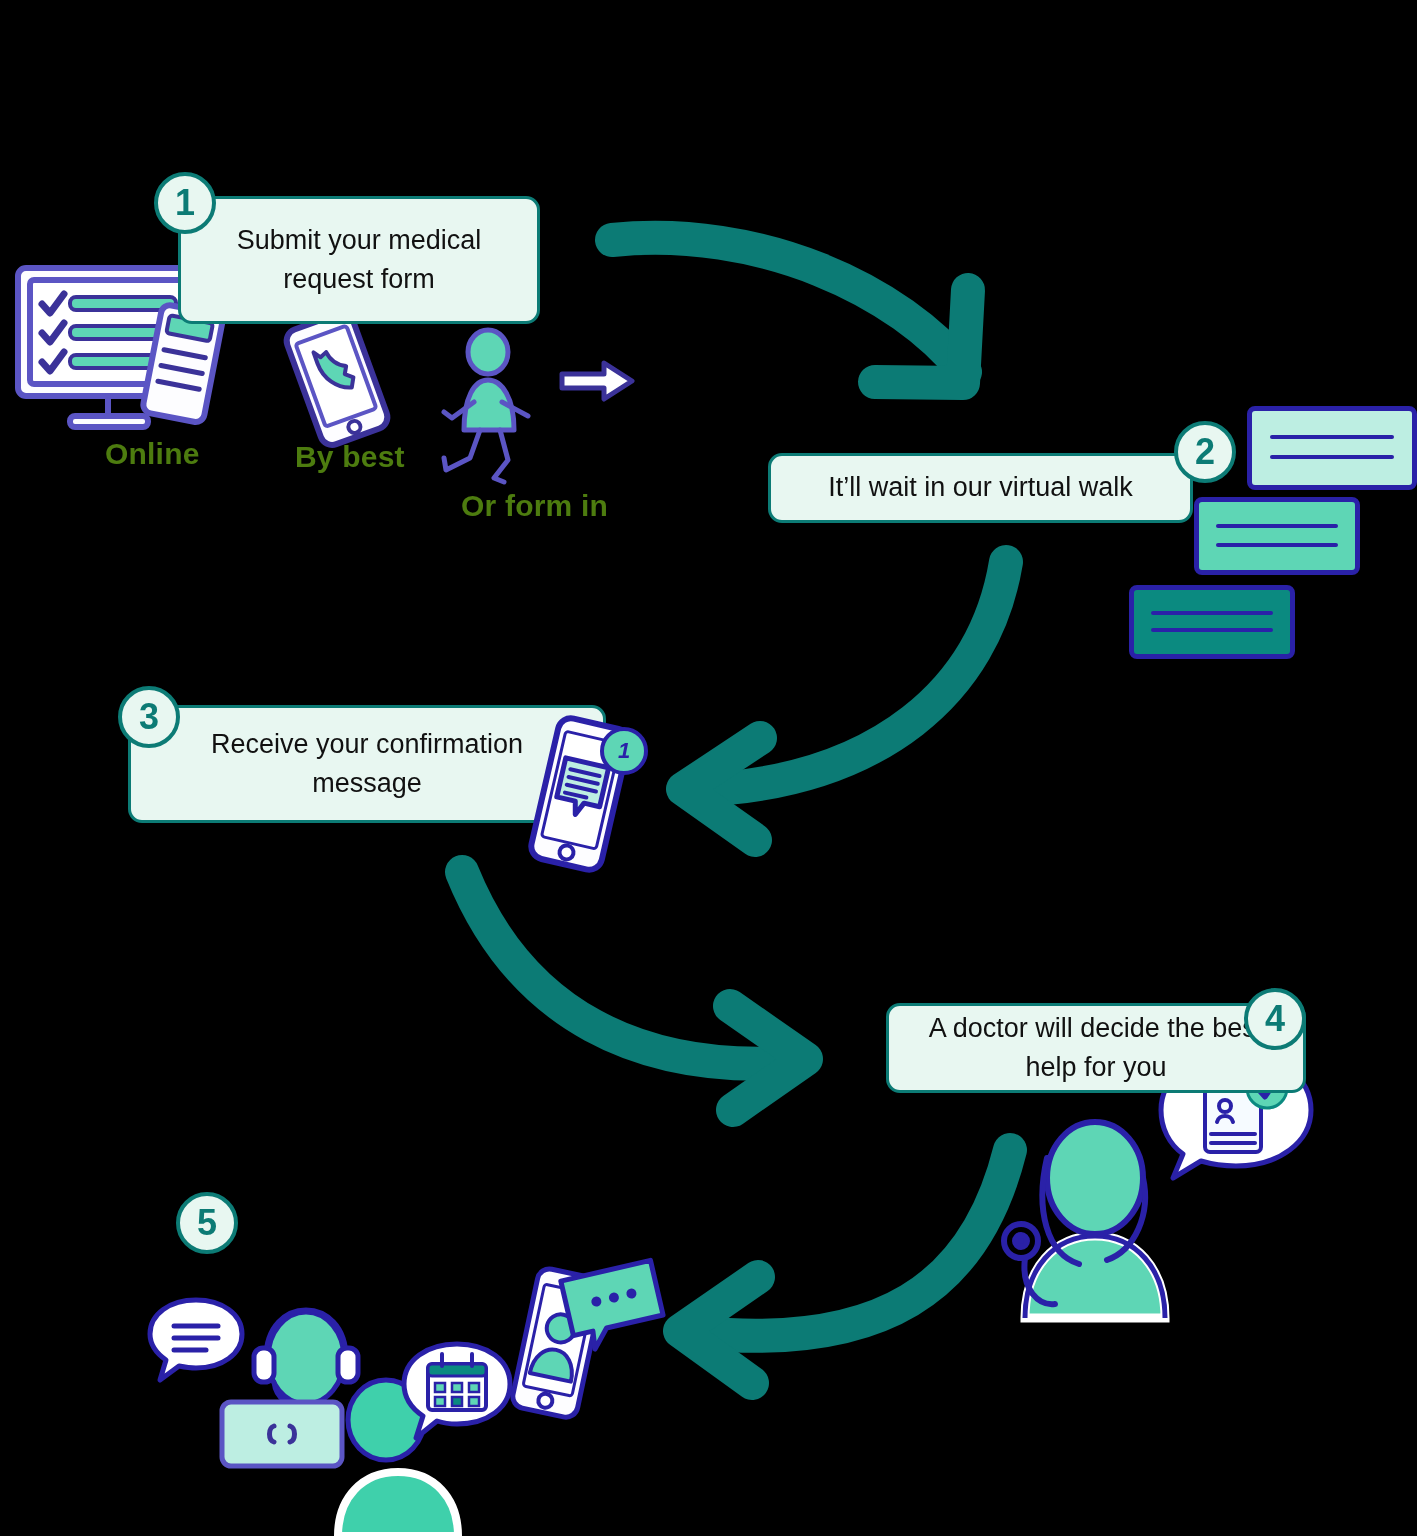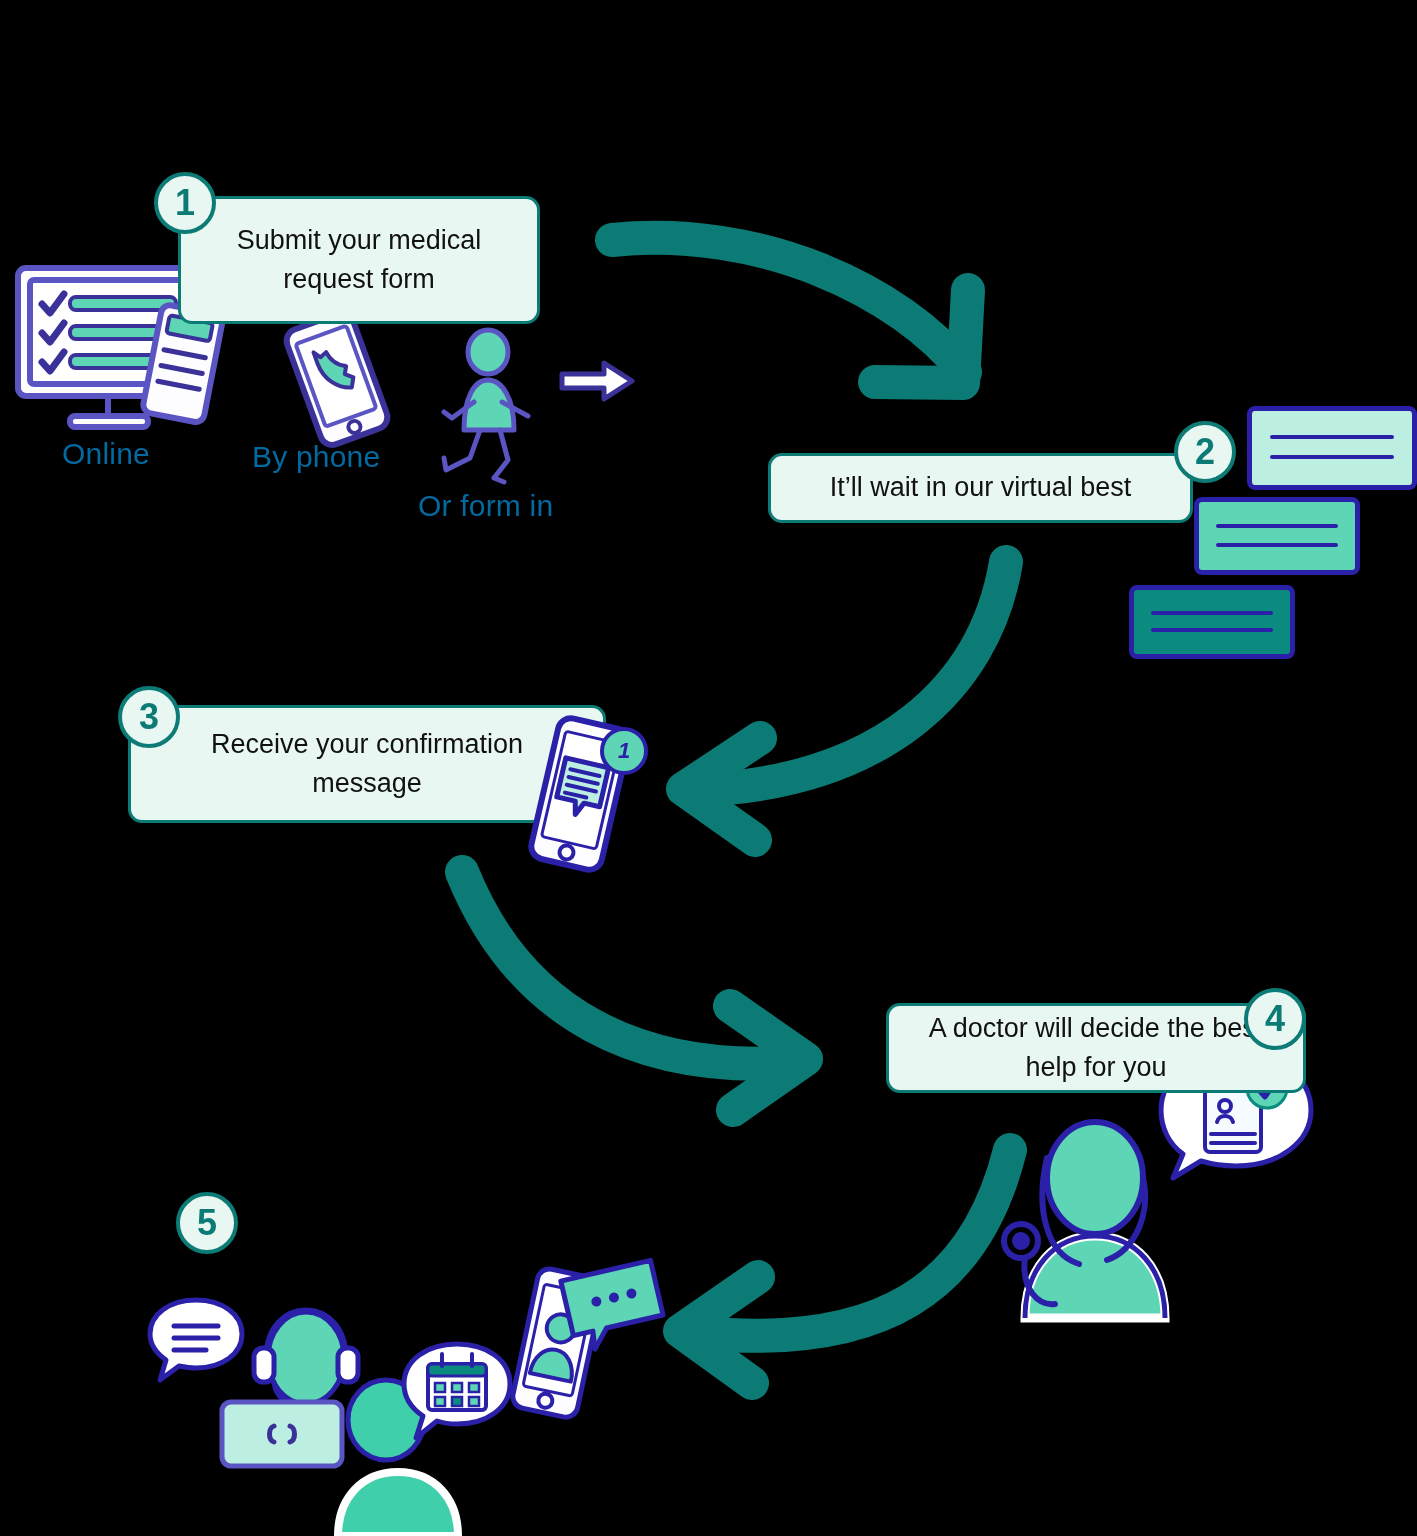--- a/index.html
+++ b/index.html
@@ -45,25 +45,26 @@
     color: #0c7b75;
     font-size: 36px;
     font-weight: bold;
     display: flex;
     align-items: center;
     justify-content: center;
     z-index: 30;
   }
   .mini-label {
     position: absolute;
-    color: #0369a1;
+    color: #4d7c0f;
     font-size: 30px;
-    font-weight: normal;
+    font-weight: bold;
     letter-spacing: .2px;
     z-index: 15;
+    margin-left: 43px;
   }
 
   
   .q-card {
     position: absolute;
     border-radius: 8px;
     border: 5px solid #2a21a8;
     box-sizing: border-box;
     z-index: 10;
   }
@@ -154,21 +155,21 @@
 
   <svg class="art" style="left:272px; top:312px; width:130px; height:134px;" viewBox="0 0 130 134" xmlns="http://www.w3.org/2000/svg">
     <g transform="rotate(-20 65 67)">
       <rect x="30" y="6" width="70" height="122" rx="12" fill="#fdfdff" stroke="#3b3299" stroke-width="6"></rect>
       <rect x="38" y="20" width="54" height="88" rx="3" fill="#ffffff" stroke="#5b55c4" stroke-width="4"></rect>
       <circle cx="65" cy="118" r="6" fill="#ffffff" stroke="#3b3299" stroke-width="4"></circle>
       <path d="M52 46 c0 16 10 30 24 34 l5 -9 -7 -6 4 -7 c-8 -4 -13 -11 -14 -20 l-7 3 -5 -7z" fill="#5ed6b5" stroke="#3b3299" stroke-width="4" stroke-linejoin="round"></path>
     </g>
   </svg>
   <div class="mini-label" style="left:252px; top:440px;">
-    <span>By phone</span>
+    <span>By best</span>
   </div>
 
   <svg class="art" style="left:430px; top:330px; width:120px; height:160px;" viewBox="0 0 120 160" xmlns="http://www.w3.org/2000/svg">
     <ellipse cx="58" cy="22" rx="20" ry="22" fill="#5ed6b5" stroke="#5b55c4" stroke-width="5"></ellipse>
     <path d="M34 100 C34 68 44 50 58 50 C72 50 84 68 84 100 Z" fill="#5ed6b5" stroke="#5b55c4" stroke-width="5" stroke-linejoin="round"></path>
     <g stroke="#5b55c4" stroke-width="5" fill="none" stroke-linecap="round" stroke-linejoin="round">
       <path d="M44 72 L22 88 L14 82"></path>
       <path d="M72 72 L98 86"></path>
       <path d="M50 100 L40 128 L16 140 L14 128"></path>
       <path d="M70 100 L78 130 L64 148 L74 152"></path>
@@ -176,21 +177,21 @@
   </svg>
   <div class="mini-label" style="left:418px; top:489px;">
     <span>Or form in</span>
   </div>
 
   <svg class="art" style="left:558px; top:358px; width:78px; height:46px;" viewBox="0 0 78 46" xmlns="http://www.w3.org/2000/svg">
     <path d="M4 16 L46 16 L46 5 L74 23 L46 41 L46 30 L4 30 Z" fill="#ffffff" stroke="#3b3299" stroke-width="5" stroke-linejoin="round"></path>
   </svg>
 
   <div class="step-box" style="left:768px; top:453px; width:425px; height:70px;">
-    <span>It’ll wait in our virtual best</span>
+    <span>It’ll wait in our virtual walk</span>
   </div>
   <div class="step-badge" style="left:1174px; top:421px;">
     <span>2</span>
   </div>
 
   <div class="q-card" style="left:1247px; top:406px; width:170px; height:84px; background:#bdeee2;">
     <div class="ln a"></div>
     <div class="ln b"></div>
   </div>
   <div class="q-card" style="left:1194px; top:497px; width:166px; height:78px; background:#5ed6b5;">

